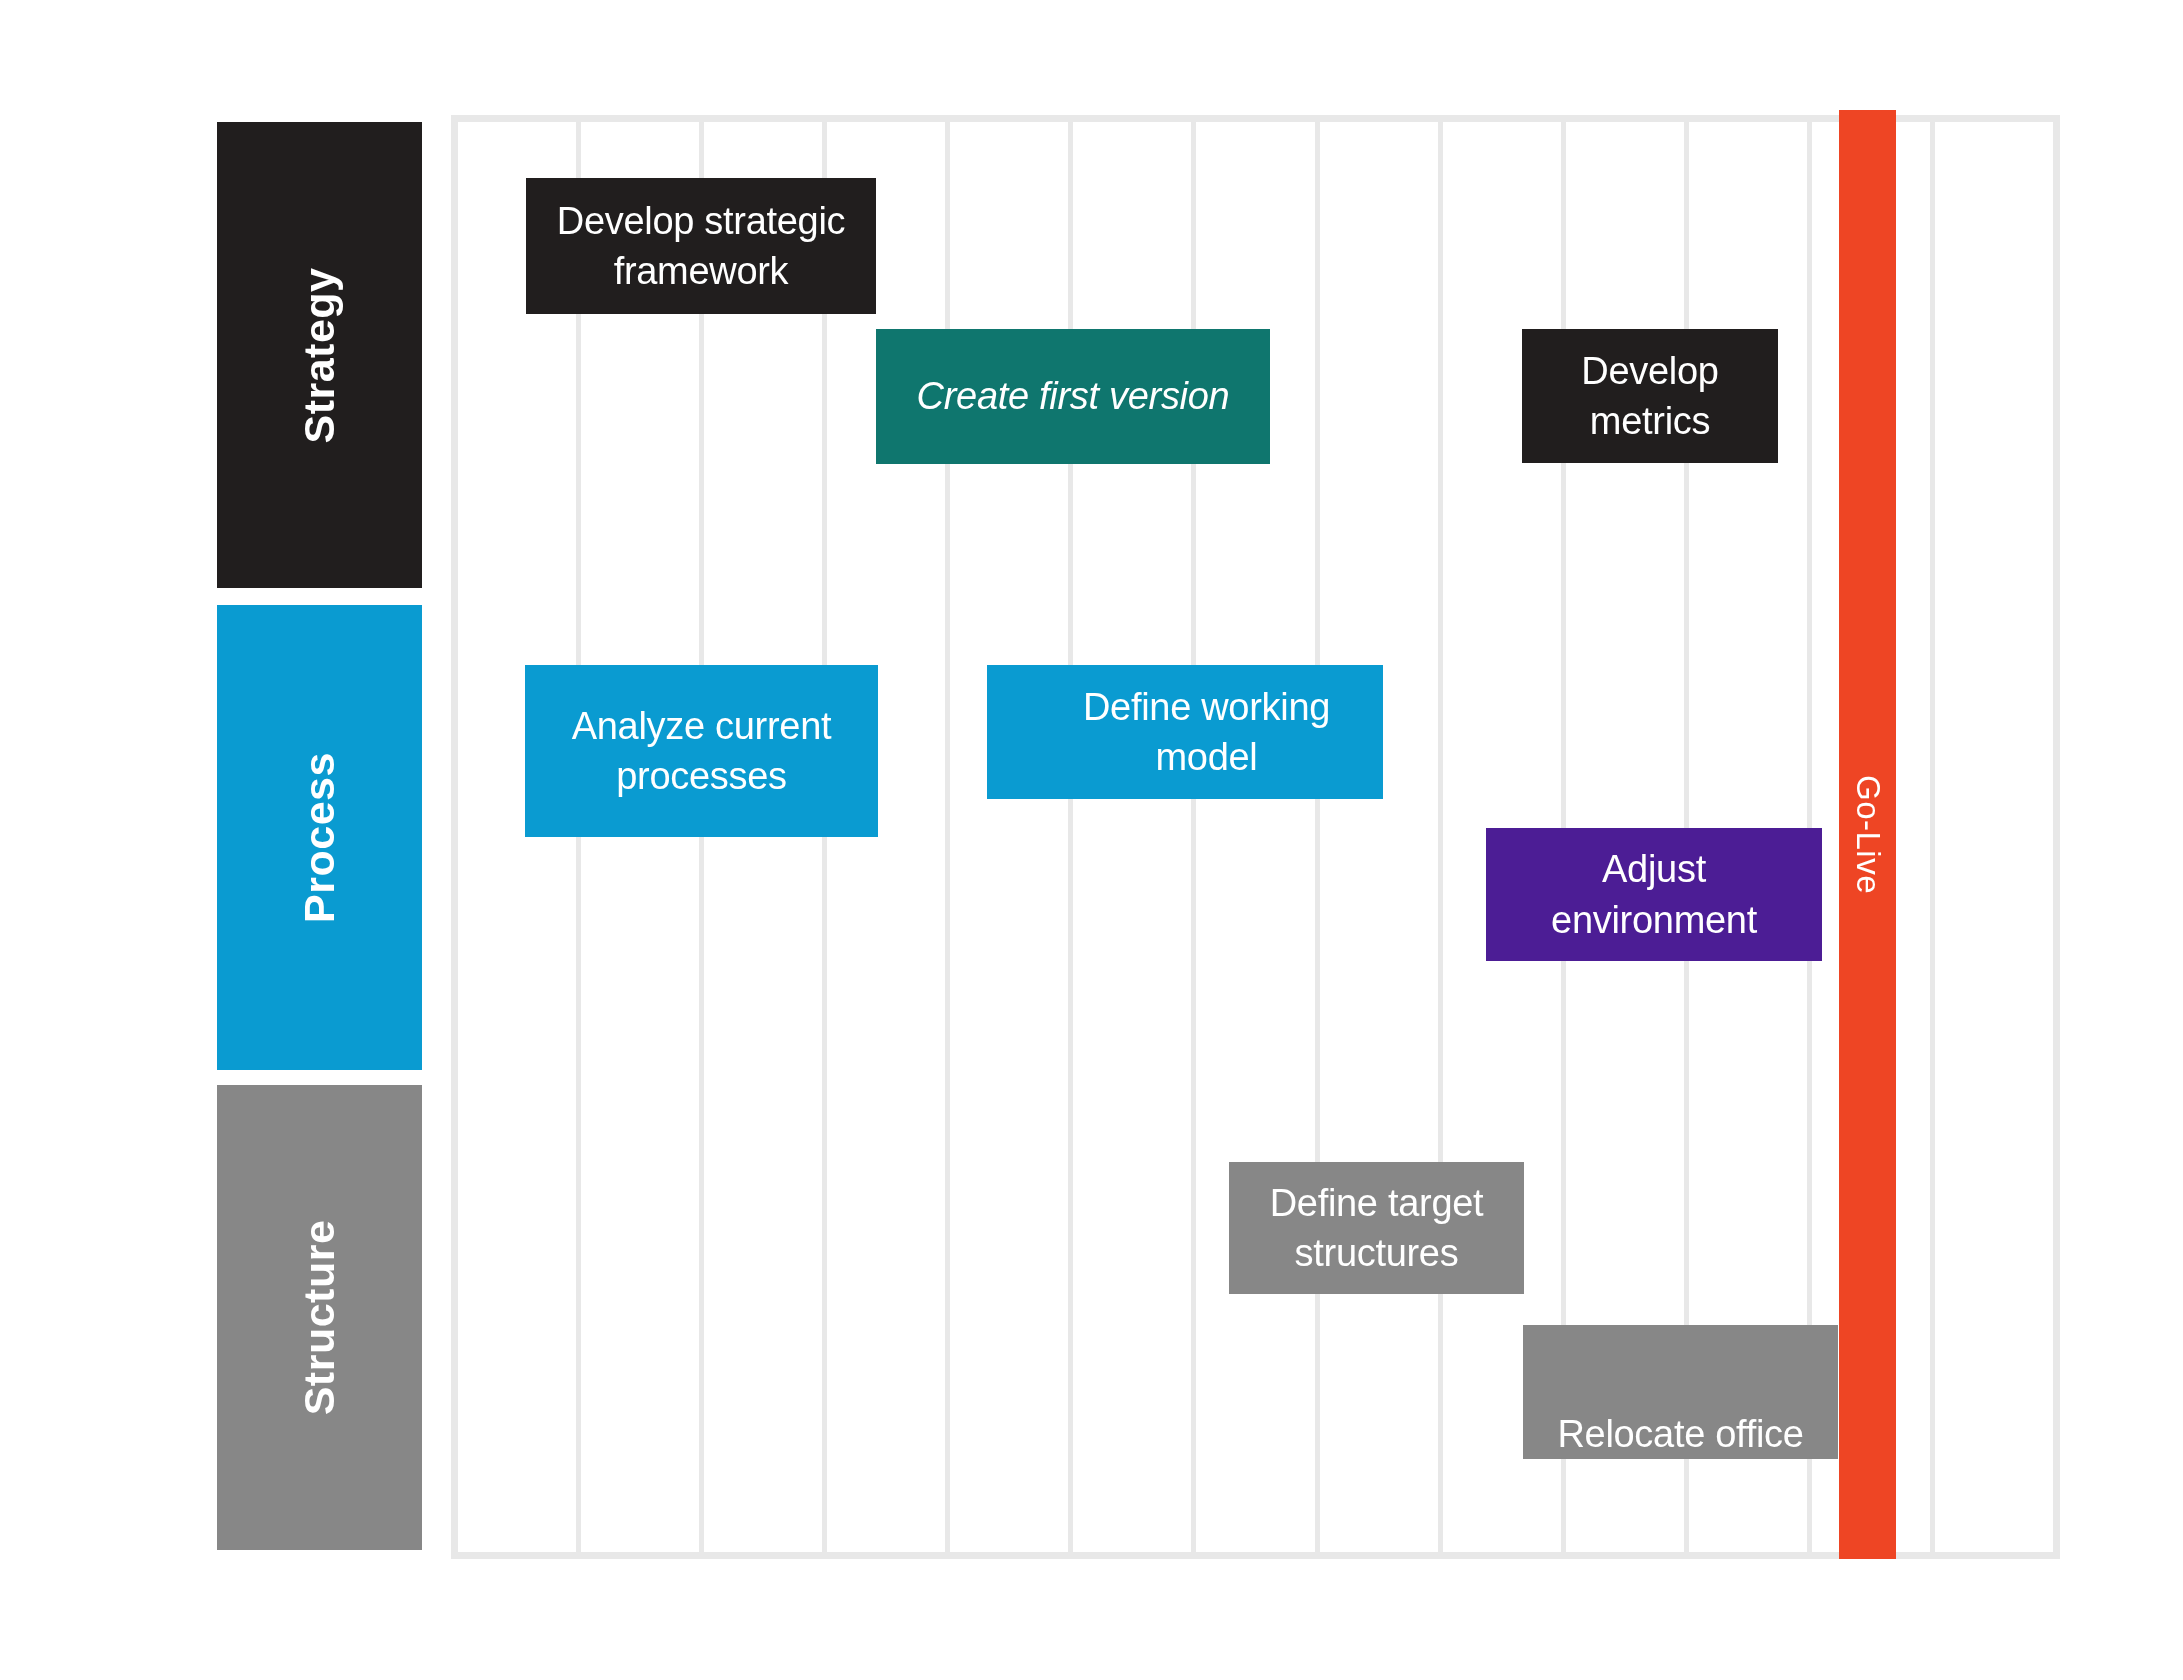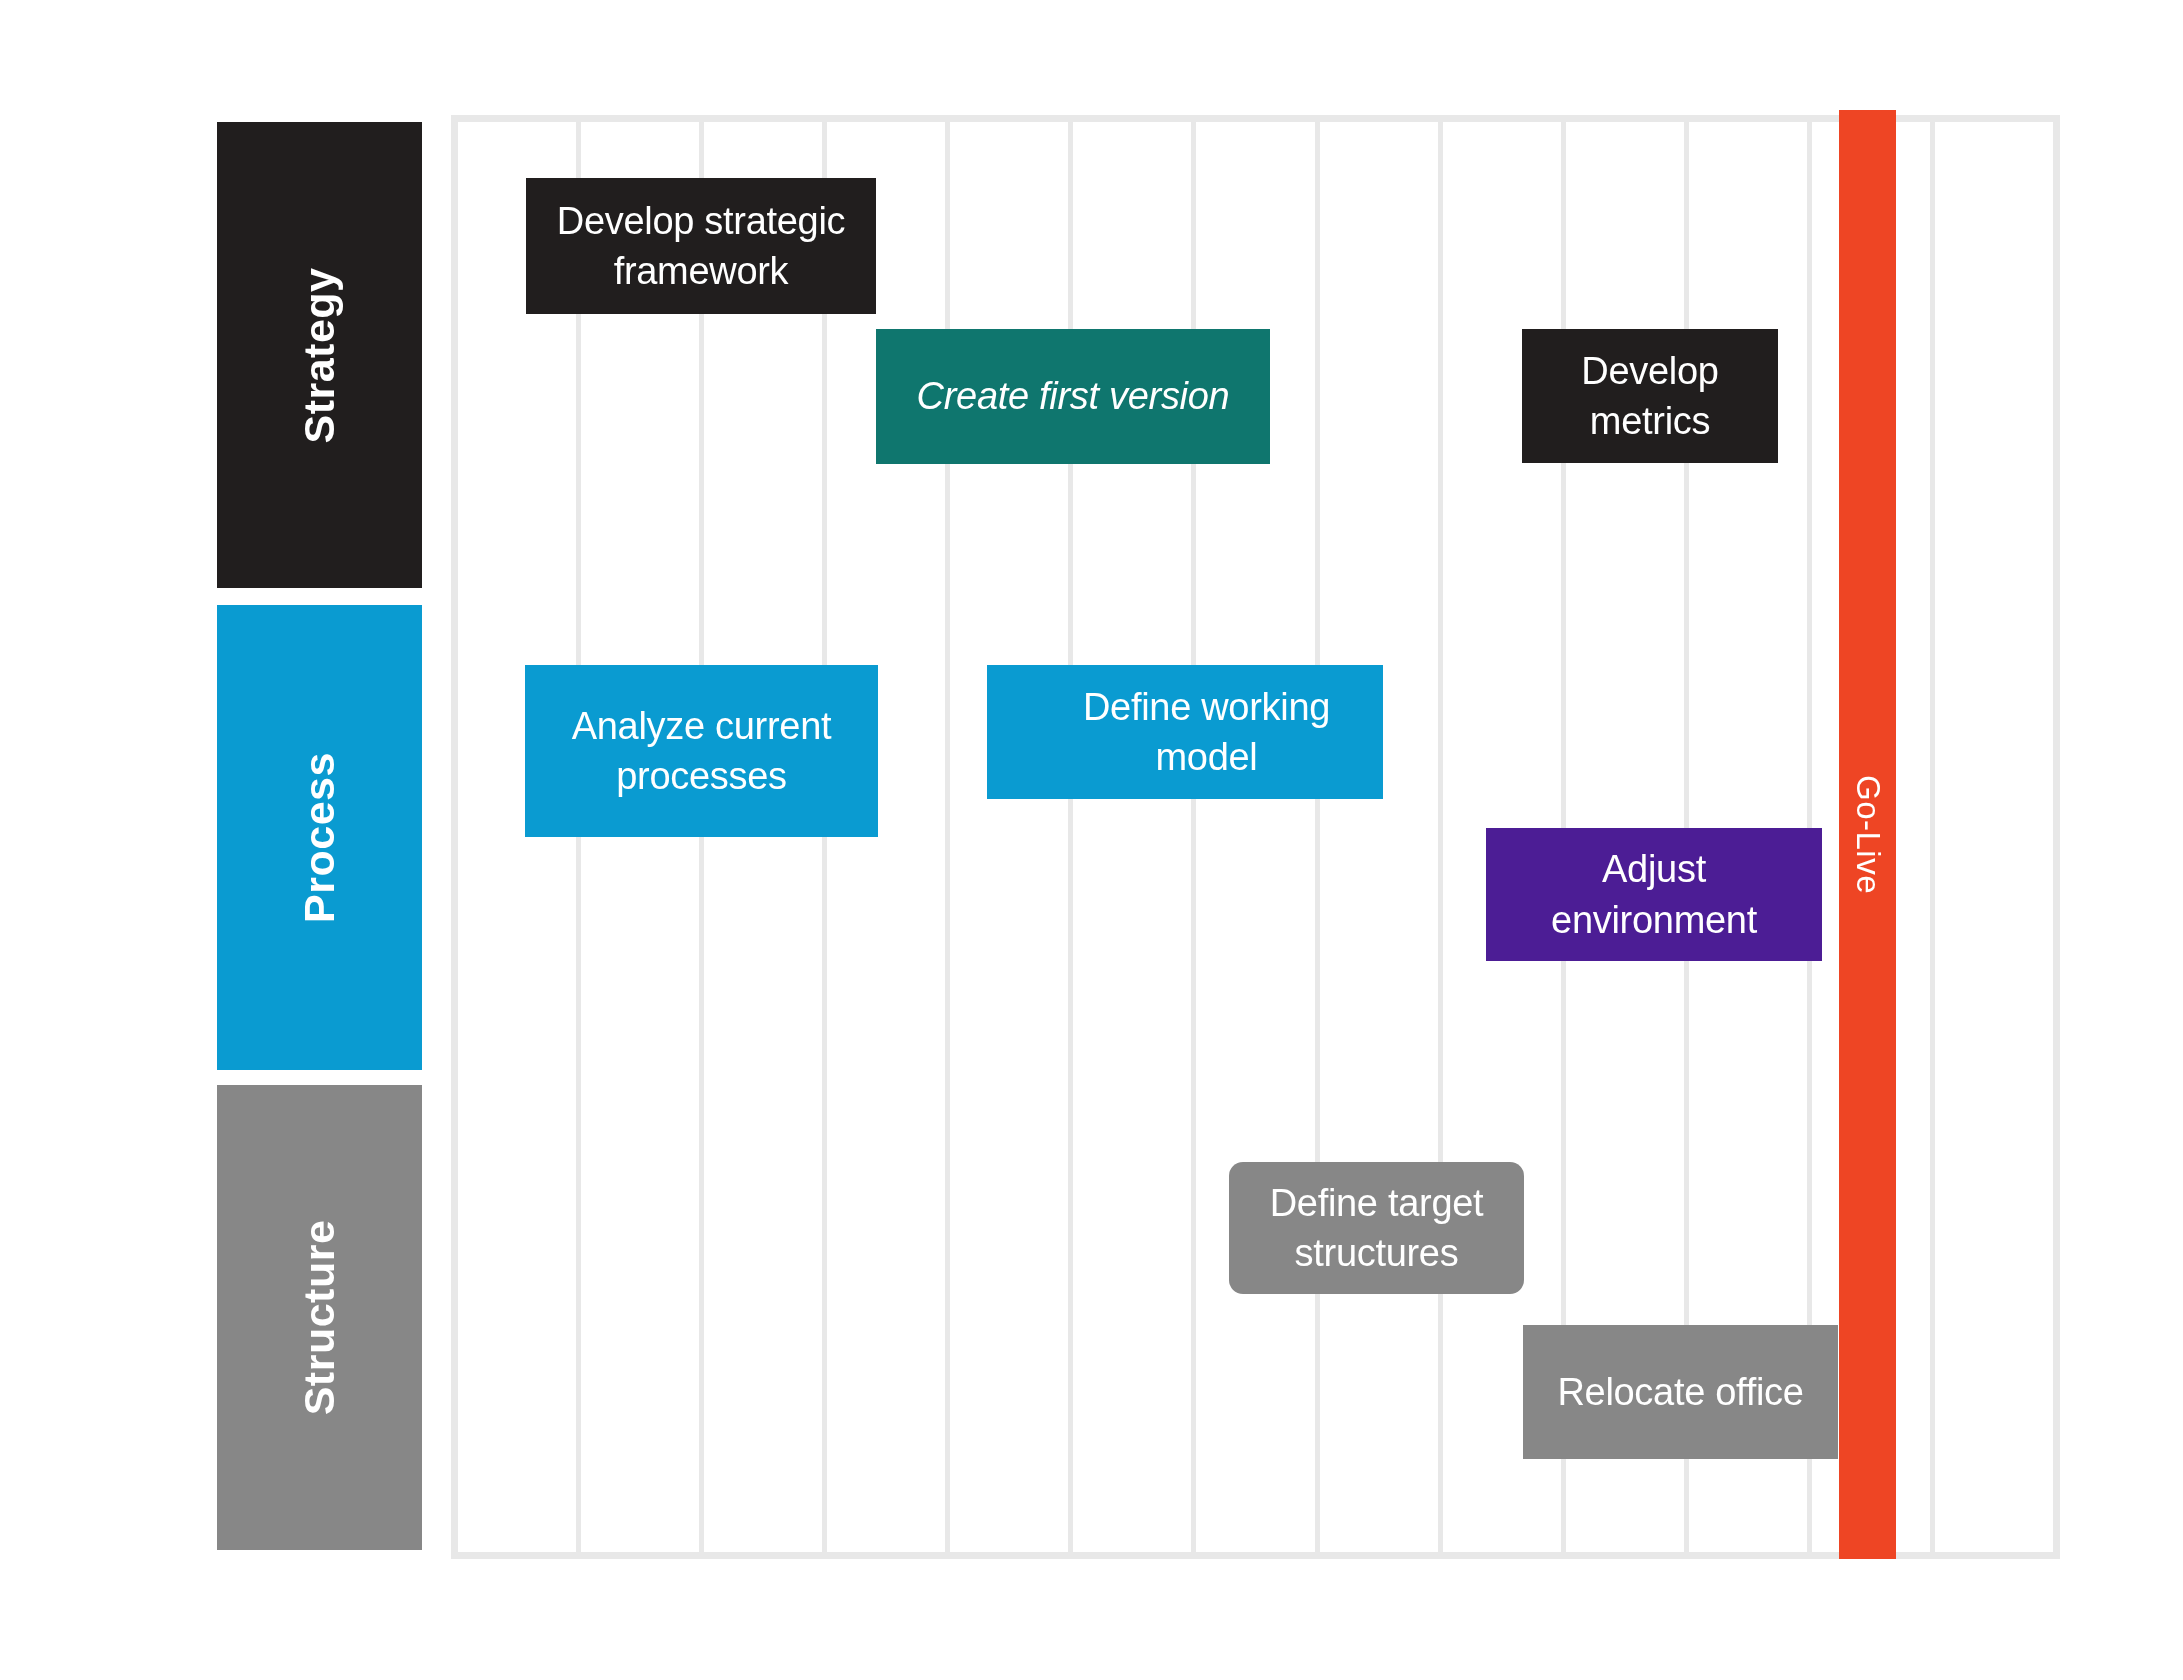--- a/index.html
+++ b/index.html
@@ -95,24 +95,24 @@
   <div class="task" data-rect="tasks.3.rect" style="left: 525px; top: 665px; width: 353px; height: 172px; background-color: rgb(10, 155, 209);">
     <span class="task-label">Analyze current processes</span>
   </div>
   <div class="task" data-rect="tasks.4.rect" style="left: 987px; top: 665px; width: 396px; height: 134px; background-color: rgb(10, 155, 209); padding-left: 43px;">
     <span class="task-label">Define working model</span>
   </div>
   <div class="task" data-rect="tasks.5.rect" style="left: 1486px; top: 828px; width: 336px; height: 133px; background-color: #4c1d95;">
     <span class="task-label">Adjust environment</span>
   </div>
 
-  <div class="task" data-rect="tasks.6.rect" style="left: 1229px; top: 1162px; width: 295px; height: 132px; background-color: rgb(135, 135, 135); border-radius: 14px;">
+  <div class="task" data-rect="tasks.6.rect" style="left: 1229px; top: 1162px; width: 295px; height: 132px; background-color: rgb(135, 135, 135);">
     <span class="task-label">Define target structures</span>
   </div>
-  <div class="task" data-rect="tasks.7.rect" style="left: 1523px; top: 1325px; width: 315px; height: 134px; background-color: rgb(135, 135, 135);">
+  <div class="task" data-rect="tasks.7.rect" style="left: 1523px; top: 1325px; width: 315px; height: 134px; background-color: rgb(135, 135, 135); align-items: flex-end;">
     <span class="task-label">Relocate office</span>
   </div>
 
   <div class="milestone" data-rect="milestone.rect" style="left: 1839px; top: 110px; width: 57px; height: 1449px; background-color: rgb(238, 69, 36);">
     <span class="vtext-down">Go-Live</span>
   </div>
 
 </div>
 
 

